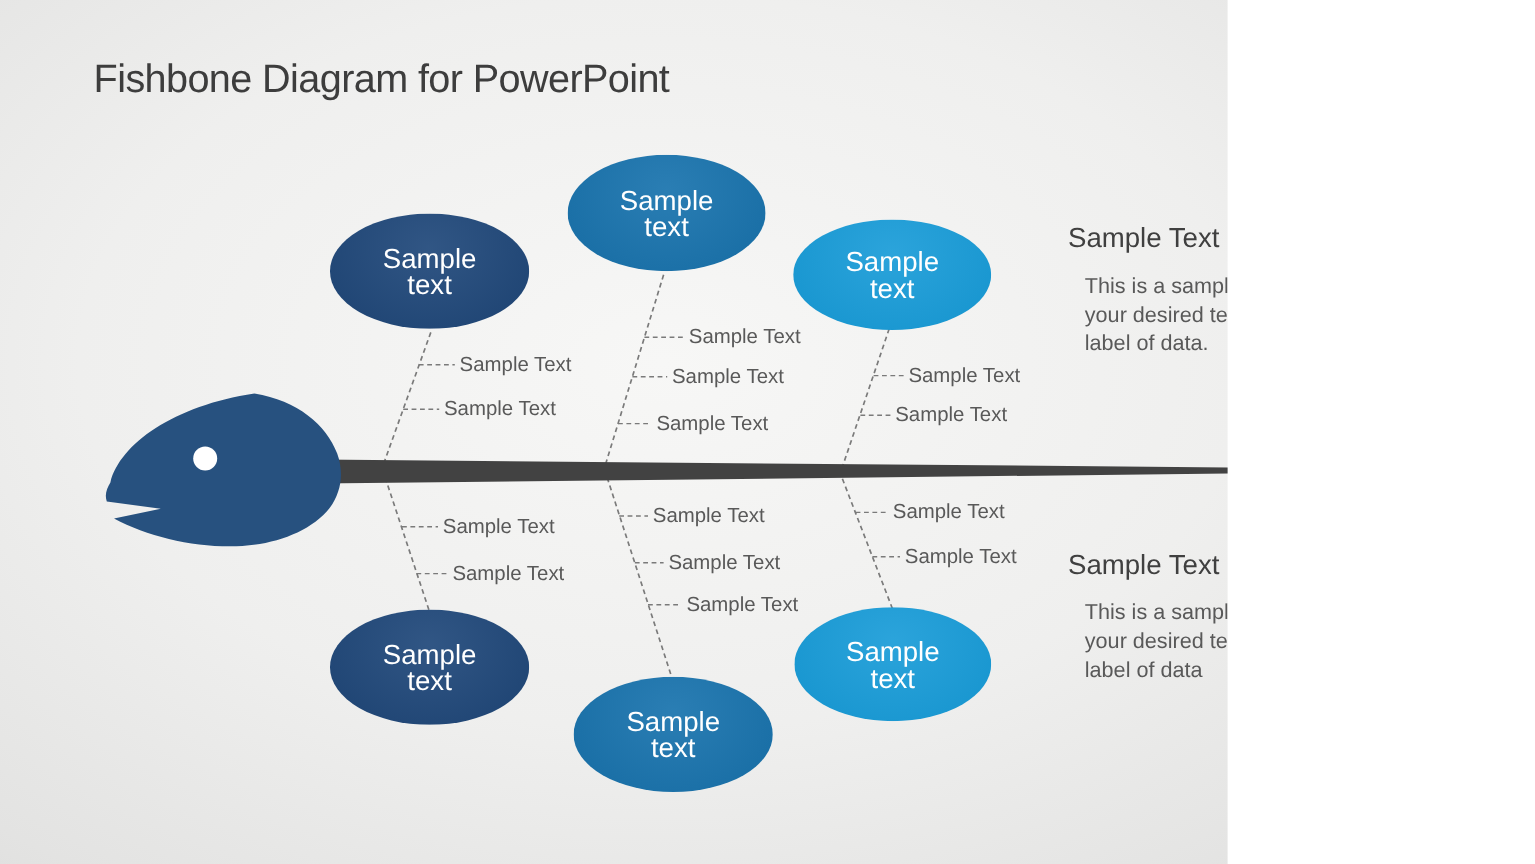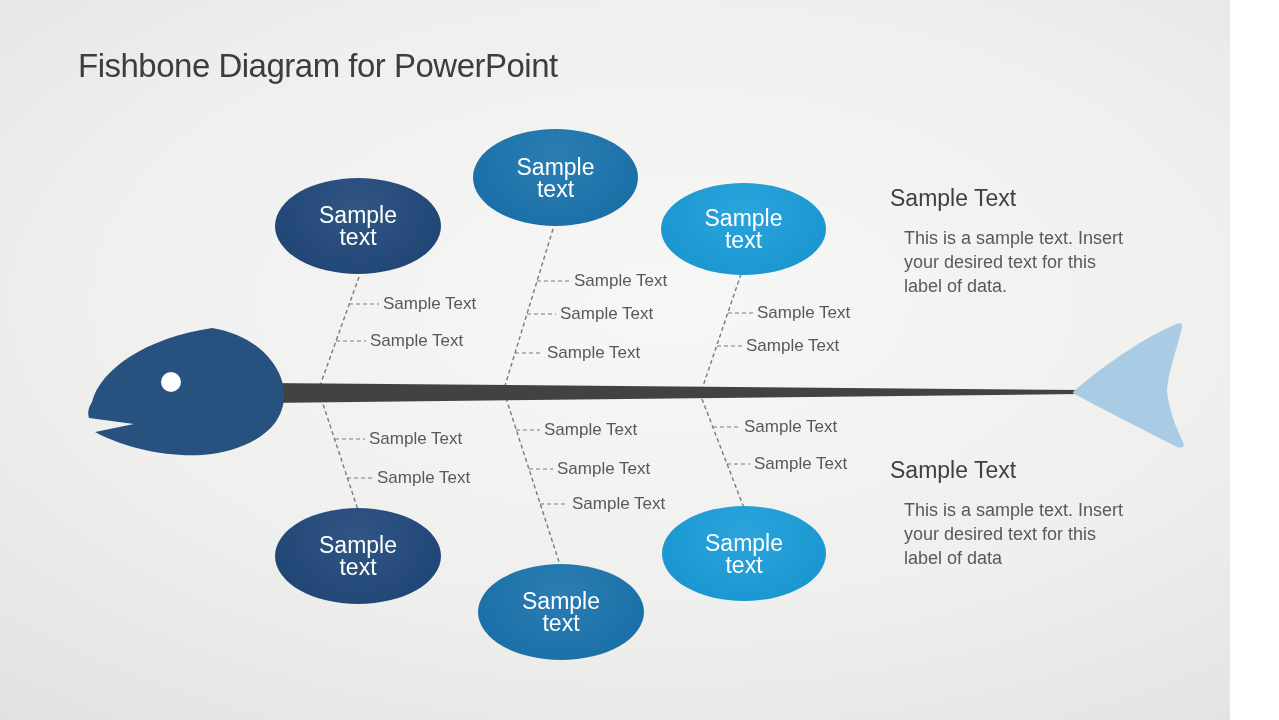--- a/index.html
+++ b/index.html
@@ -1,19 +1,19 @@
 <!DOCTYPE html>
 <html><head>
 <meta charset="utf-8">
 <style>
   html,body{margin:0;padding:0;}
   body{font-family:"Liberation Sans",sans-serif;}
   .slide{
     position:relative;
-    width:1230px;height:720px;
+    width:1023px;height:720px;
     overflow:hidden;
     background:radial-gradient(ellipse 95% 85% at 54% 42%, #f7f7f6 0%, #efefee 50%, #e3e3e2 85%, #dcdcdb 100%);
   }
   .slide-title{
     position:absolute;left:78px;top:47px;margin:0;
     font-size:33px;font-weight:400;color:#3d3d3d;letter-spacing:-0.5px;
     white-space:nowrap;
   }
   svg.skeleton{position:absolute;left:0;top:0;}
   .cause{

